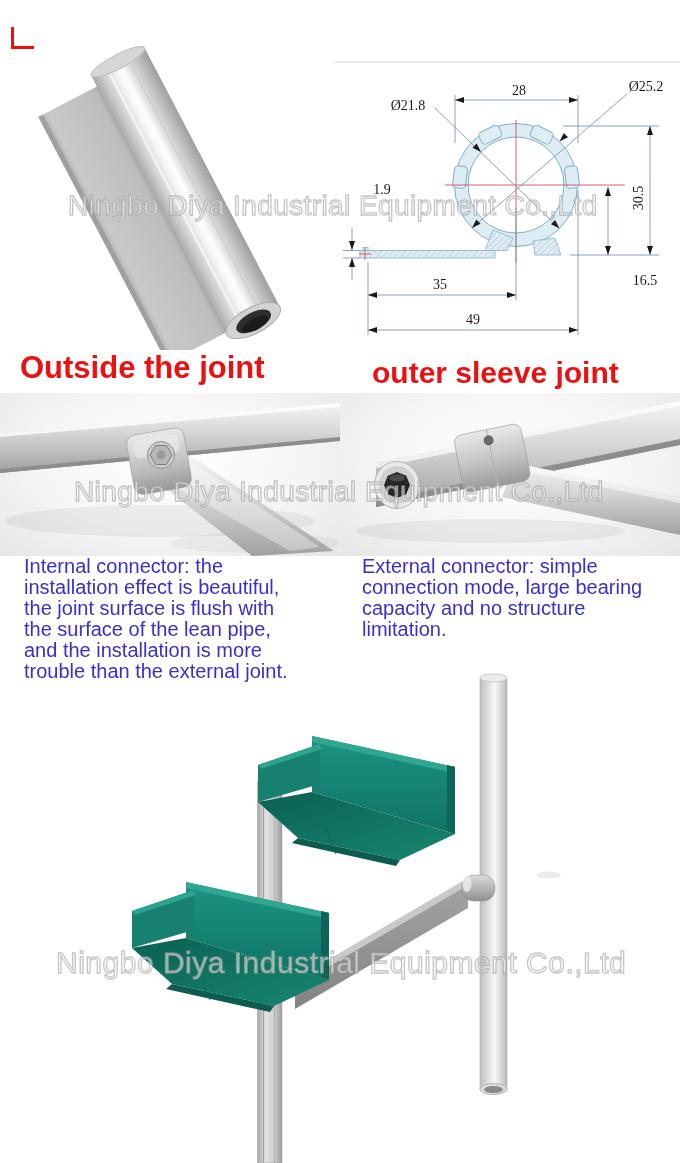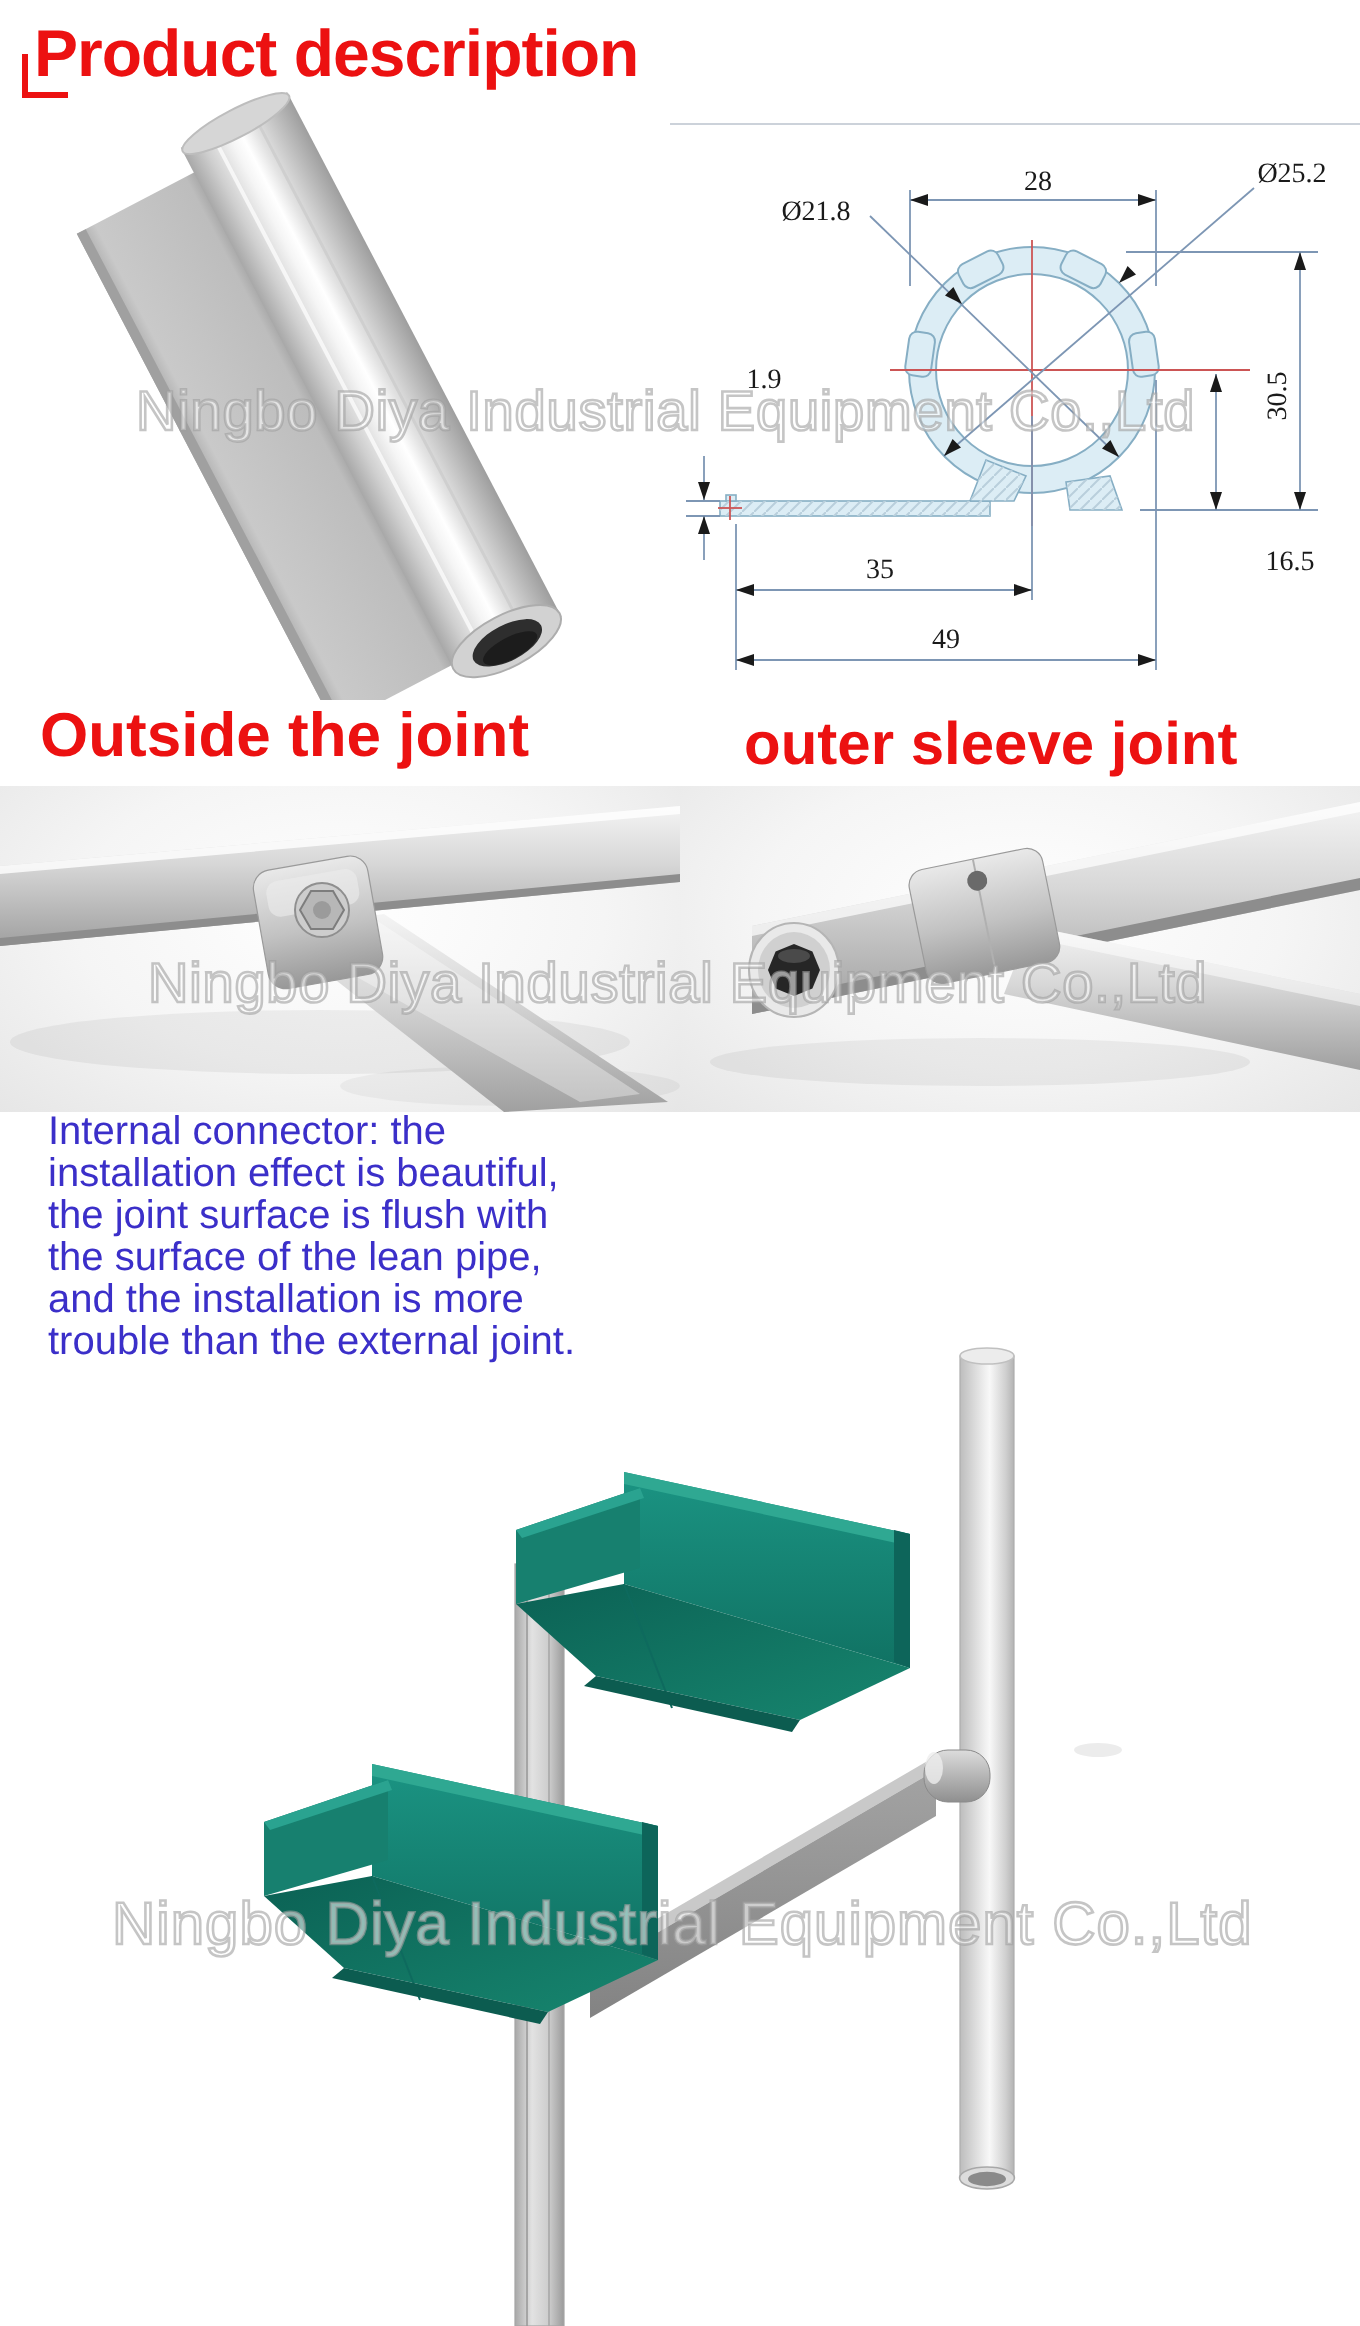--- a/index.html
+++ b/index.html
@@ -31,21 +31,20 @@
   
   .photo{background:radial-gradient(ellipse at 50% 40%, #ffffff 0%, #f5f5f5 55%, #e6e6e6 100%);}
   svg text.dim{font-family:"Liberation Serif",serif;font-size:14px;fill:#1a1a1a;}
 </style>
 </head>
 <body>
 
 <div class="canvas">
 
   <span class="abs bracket"></span>
-  <h1 class="abs page-title" style="margin:0">Product description</h1>
 
   <svg class="abs" style="left:0;top:45px" width="340" height="305" viewBox="0 0 340 305">
     <defs>
       <linearGradient id="gFin" x1="0" y1="0" x2="1" y2="0">
         <stop offset="0" stop-color="#a9a9a9"></stop>
           <stop offset="0.15" stop-color="#c9c9c9"></stop>
         <stop offset="0.9" stop-color="#bdbdbd"></stop>
           <stop offset="1" stop-color="#a5a5a5"></stop>
       </linearGradient>
       <linearGradient id="gPipePhoto" x1="0" y1="0" x2="1" y2="0">
@@ -242,20 +241,24 @@
       <circle cx="152" cy="47" r="5" fill="#6a6a6a"></circle>
     </g>
   </svg>
 
   <div class="abs bodycol body-left">Internal connector: the
 installation effect is beautiful,
 the joint surface is flush with
 the surface of the lean pipe,
 and the installation is more
 trouble than the external joint.</div>
+  <div class="abs bodycol body-right">External connector: simple
+connection mode, large bearing
+capacity and no structure
+limitation.</div>
 
   <svg class="abs" style="left:0;top:670px" width="680" height="493" viewBox="0 0 680 493">
     <defs>
       <linearGradient id="gPipeV" x1="0" y1="0" x2="1" y2="0">
         <stop offset="0" stop-color="#bdbdbd"></stop>
           <stop offset="0.45" stop-color="#eeeeee"></stop>
         <stop offset="0.55" stop-color="#f8f8f8"></stop>
           <stop offset="0.85" stop-color="#cfcfcf"></stop>
         <stop offset="1" stop-color="#b3b3b3"></stop>
       </linearGradient>

